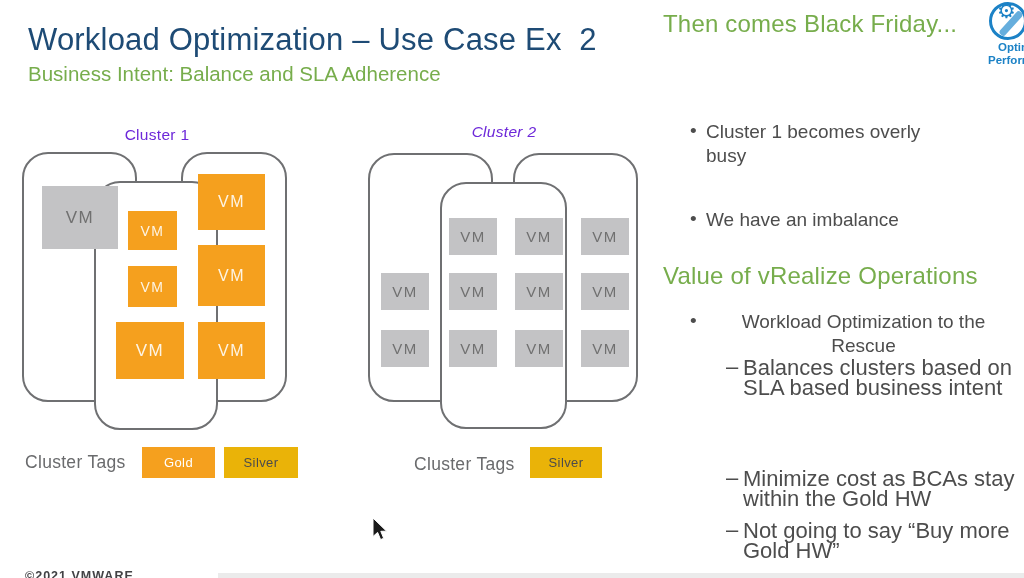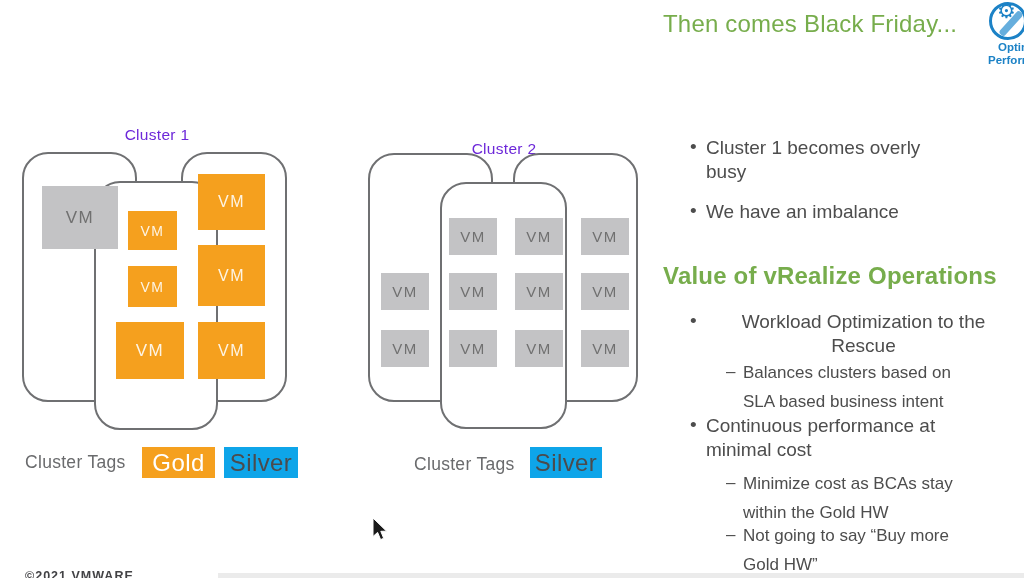--- a/index.html
+++ b/index.html
@@ -16,30 +16,30 @@
   
   .host{position:absolute;background:#ffffff;border:2.5px solid #6F7072;border-radius:26px;box-sizing:border-box;}
   .cluster-label{position:absolute;font-size:15.5px;color:#6d28d9;text-align:center;letter-spacing:0.3px;}
   .vm{position:absolute;display:flex;align-items:center;justify-content:center;letter-spacing:1.5px;}
   .vm.orange{background:#F5A01E;color:#FDF4E4;}
   .vm.gray{background:#C3C3C5;color:#707070;}
   .fs14{font-size:14px;} .fs15{font-size:15px;} .fs16{font-size:16px;} .fs17{font-size:17px;}
 
   
   .tags-label{position:absolute;font-size:17.5px;color:#6A6B6D;letter-spacing:0.3px;}
-  .tag{position:absolute;display:flex;align-items:center;justify-content:center;font-size:24px;letter-spacing:0.4px;}
+  .tag{position:absolute;display:flex;align-items:center;justify-content:center;font-size:13px;letter-spacing:0.4px;}
   .tag.gold{background:#F5A01E;color:#ffffff;}
-  .tag.silver{background:#0ea5e9;color:#4B4B4D;}
+  .tag.silver{background:#eab308;color:#4B4B4D;}
 
   
   .panel-heading{position:absolute;left:663px;width:360px;font-size:24px;color:#77AD4C;letter-spacing:0.2px;}
   .bullet,.dash{position:absolute;left:663px;width:358px;color:#4D4D4D;white-space:pre-line;box-sizing:border-box;}
   .bullet{font-size:19px;line-height:23.5px;padding-left:43px;}
   .bullet::before{content:"•";position:absolute;left:27px;top:-1px;color:#4D4D4D;}
-  .dash{font-size:17px;line-height:29px;padding-left:80px;}
+  .dash{font-size:22px;line-height:20px;padding-left:80px;}
   .dash::before{content:"–";position:absolute;left:63px;top:-1px;color:#4D4D4D;}
 
   
   .badge-circle{position:absolute;left:989px;top:2px;width:38px;height:38px;border:3px solid #1C82C6;border-radius:50%;box-sizing:border-box;background:#fff;}
   .badge-gear{position:absolute;left:997px;top:-1px;font-size:21px;color:#1C82C6;}
   .badge-tool{position:absolute;left:996px;top:20px;width:30px;height:7px;background:#66AEDD;border-radius:3px;transform:rotate(-48deg);}
   .badge-line{position:absolute;font-size:11.5px;font-weight:bold;color:#1C82C6;white-space:nowrap;}
   .badge-line.l1{left:998px;top:41px;}
   .badge-line.l2{left:988px;top:54px;}
 
@@ -47,40 +47,42 @@
   .footer-copy{position:absolute;left:25px;top:569px;font-size:12.5px;font-weight:bold;letter-spacing:1px;color:#424245;}
   .bottom-strip{position:absolute;left:218px;top:573px;width:806px;height:5px;background:#ebebeb;}
 
   .cursor{position:absolute;left:372px;top:517px;}
 </style>
 </head>
 <body>
 
 <div class="stage">
 
+  <div class="abs title">Workload Optimization – Use Case Ex  2</div>
+  <div class="abs subtitle">Business Intent: Balance and SLA Adherence</div>
 
   <div class="cluster-label" style="left:97px;top:126px;width:120px;">Cluster 1</div>
 
   <div class="host" style="left:22px;top:152px;width:115px;height:250px;"></div>
   <div class="host" style="left:181px;top:152px;width:106px;height:250px;"></div>
   <div class="host" style="left:94px;top:181px;width:124px;height:249px;"></div>
 
   <div class="vm gray fs17" style="left:42px;top:186px;width:76px;height:63px;">VM</div>
   <div class="vm orange fs14" style="left:128px;top:211px;width:49px;height:39px;">VM</div>
   <div class="vm orange fs14" style="left:128px;top:266px;width:49px;height:41px;">VM</div>
   <div class="vm orange fs17" style="left:116px;top:322px;width:68px;height:57px;">VM</div>
   <div class="vm orange fs16" style="left:198px;top:174px;width:67px;height:56px;">VM</div>
   <div class="vm orange fs16" style="left:198px;top:245px;width:67px;height:61px;">VM</div>
   <div class="vm orange fs16" style="left:198px;top:322px;width:67px;height:57px;">VM</div>
 
   <div class="tags-label" style="left:25px;top:452px;">Cluster Tags</div>
   <div class="tag gold" style="left:142px;top:447px;width:73px;height:31px;">Gold</div>
   <div class="tag silver" style="left:224px;top:447px;width:74px;height:31px;">Silver</div>
 
-  <div class="cluster-label" style="left:444px;top:140px;width:120px;">Cluster 2</div>
+  <div class="cluster-label" style="left:444px;top:123px;width:120px;font-style:italic;">Cluster 2</div>
 
   <div class="host" style="left:368px;top:153px;width:125px;height:249px;"></div>
   <div class="host" style="left:513px;top:153px;width:125px;height:249px;"></div>
   <div class="host" style="left:440px;top:182px;width:127px;height:247px;"></div>
 
   <div class="vm gray fs15" style="left:449px;top:218px;width:48px;height:37px;">VM</div>
   <div class="vm gray fs15" style="left:515px;top:218px;width:48px;height:37px;">VM</div>
   <div class="vm gray fs15" style="left:581px;top:218px;width:48px;height:37px;">VM</div>
 
   <div class="vm gray fs15" style="left:381px;top:273px;width:48px;height:37px;">VM</div>
@@ -90,31 +92,29 @@
 
   <div class="vm gray fs15" style="left:381px;top:330px;width:48px;height:37px;">VM</div>
   <div class="vm gray fs15" style="left:449px;top:330px;width:48px;height:37px;">VM</div>
   <div class="vm gray fs15" style="left:515px;top:330px;width:48px;height:37px;">VM</div>
   <div class="vm gray fs15" style="left:581px;top:330px;width:48px;height:37px;">VM</div>
 
   <div class="tags-label" style="left:414px;top:454px;">Cluster Tags</div>
   <div class="tag silver" style="left:530px;top:447px;width:72px;height:31px;">Silver</div>
 
   <div class="panel-heading" style="top:10px;">Then comes Black Friday...</div>
-  <div class="bullet" style="top:136px;">Cluster 1 becomes overly
+  <div class="bullet" style="top:120px;">Cluster 1 becomes overly
 busy</div>
-  <div class="bullet" style="top:200px;">We have an imbalance</div>
+  <div class="bullet" style="top:208px;">We have an imbalance</div>
 
-  <div class="panel-heading" style="top:262px;font-weight:bold;">Value of vRealize Operations</div>
+  <div class="panel-heading" style="top:262px;">Value of vRealize Operations</div>
   <div class="bullet" style="top:310px;text-align:center;">Workload Optimization to the
 Rescue</div>
   <div class="dash" style="top:358px;">Balances clusters based on
 SLA based business intent</div>
-  <div class="bullet" style="top:414px;">Continuous performance at
-minimal cost</div>
   <div class="dash" style="top:469px;">Minimize cost as BCAs stay
 within the Gold HW</div>
   <div class="dash" style="top:521px;">Not going to say “Buy more
 Gold HW”</div>
 
   <div class="badge-circle"></div>
   <div class="badge-tool"></div>
   <div class="badge-gear">⚙</div>
   <div class="badge-line l1">Optimize</div>
   <div class="badge-line l2">Performance</div>

